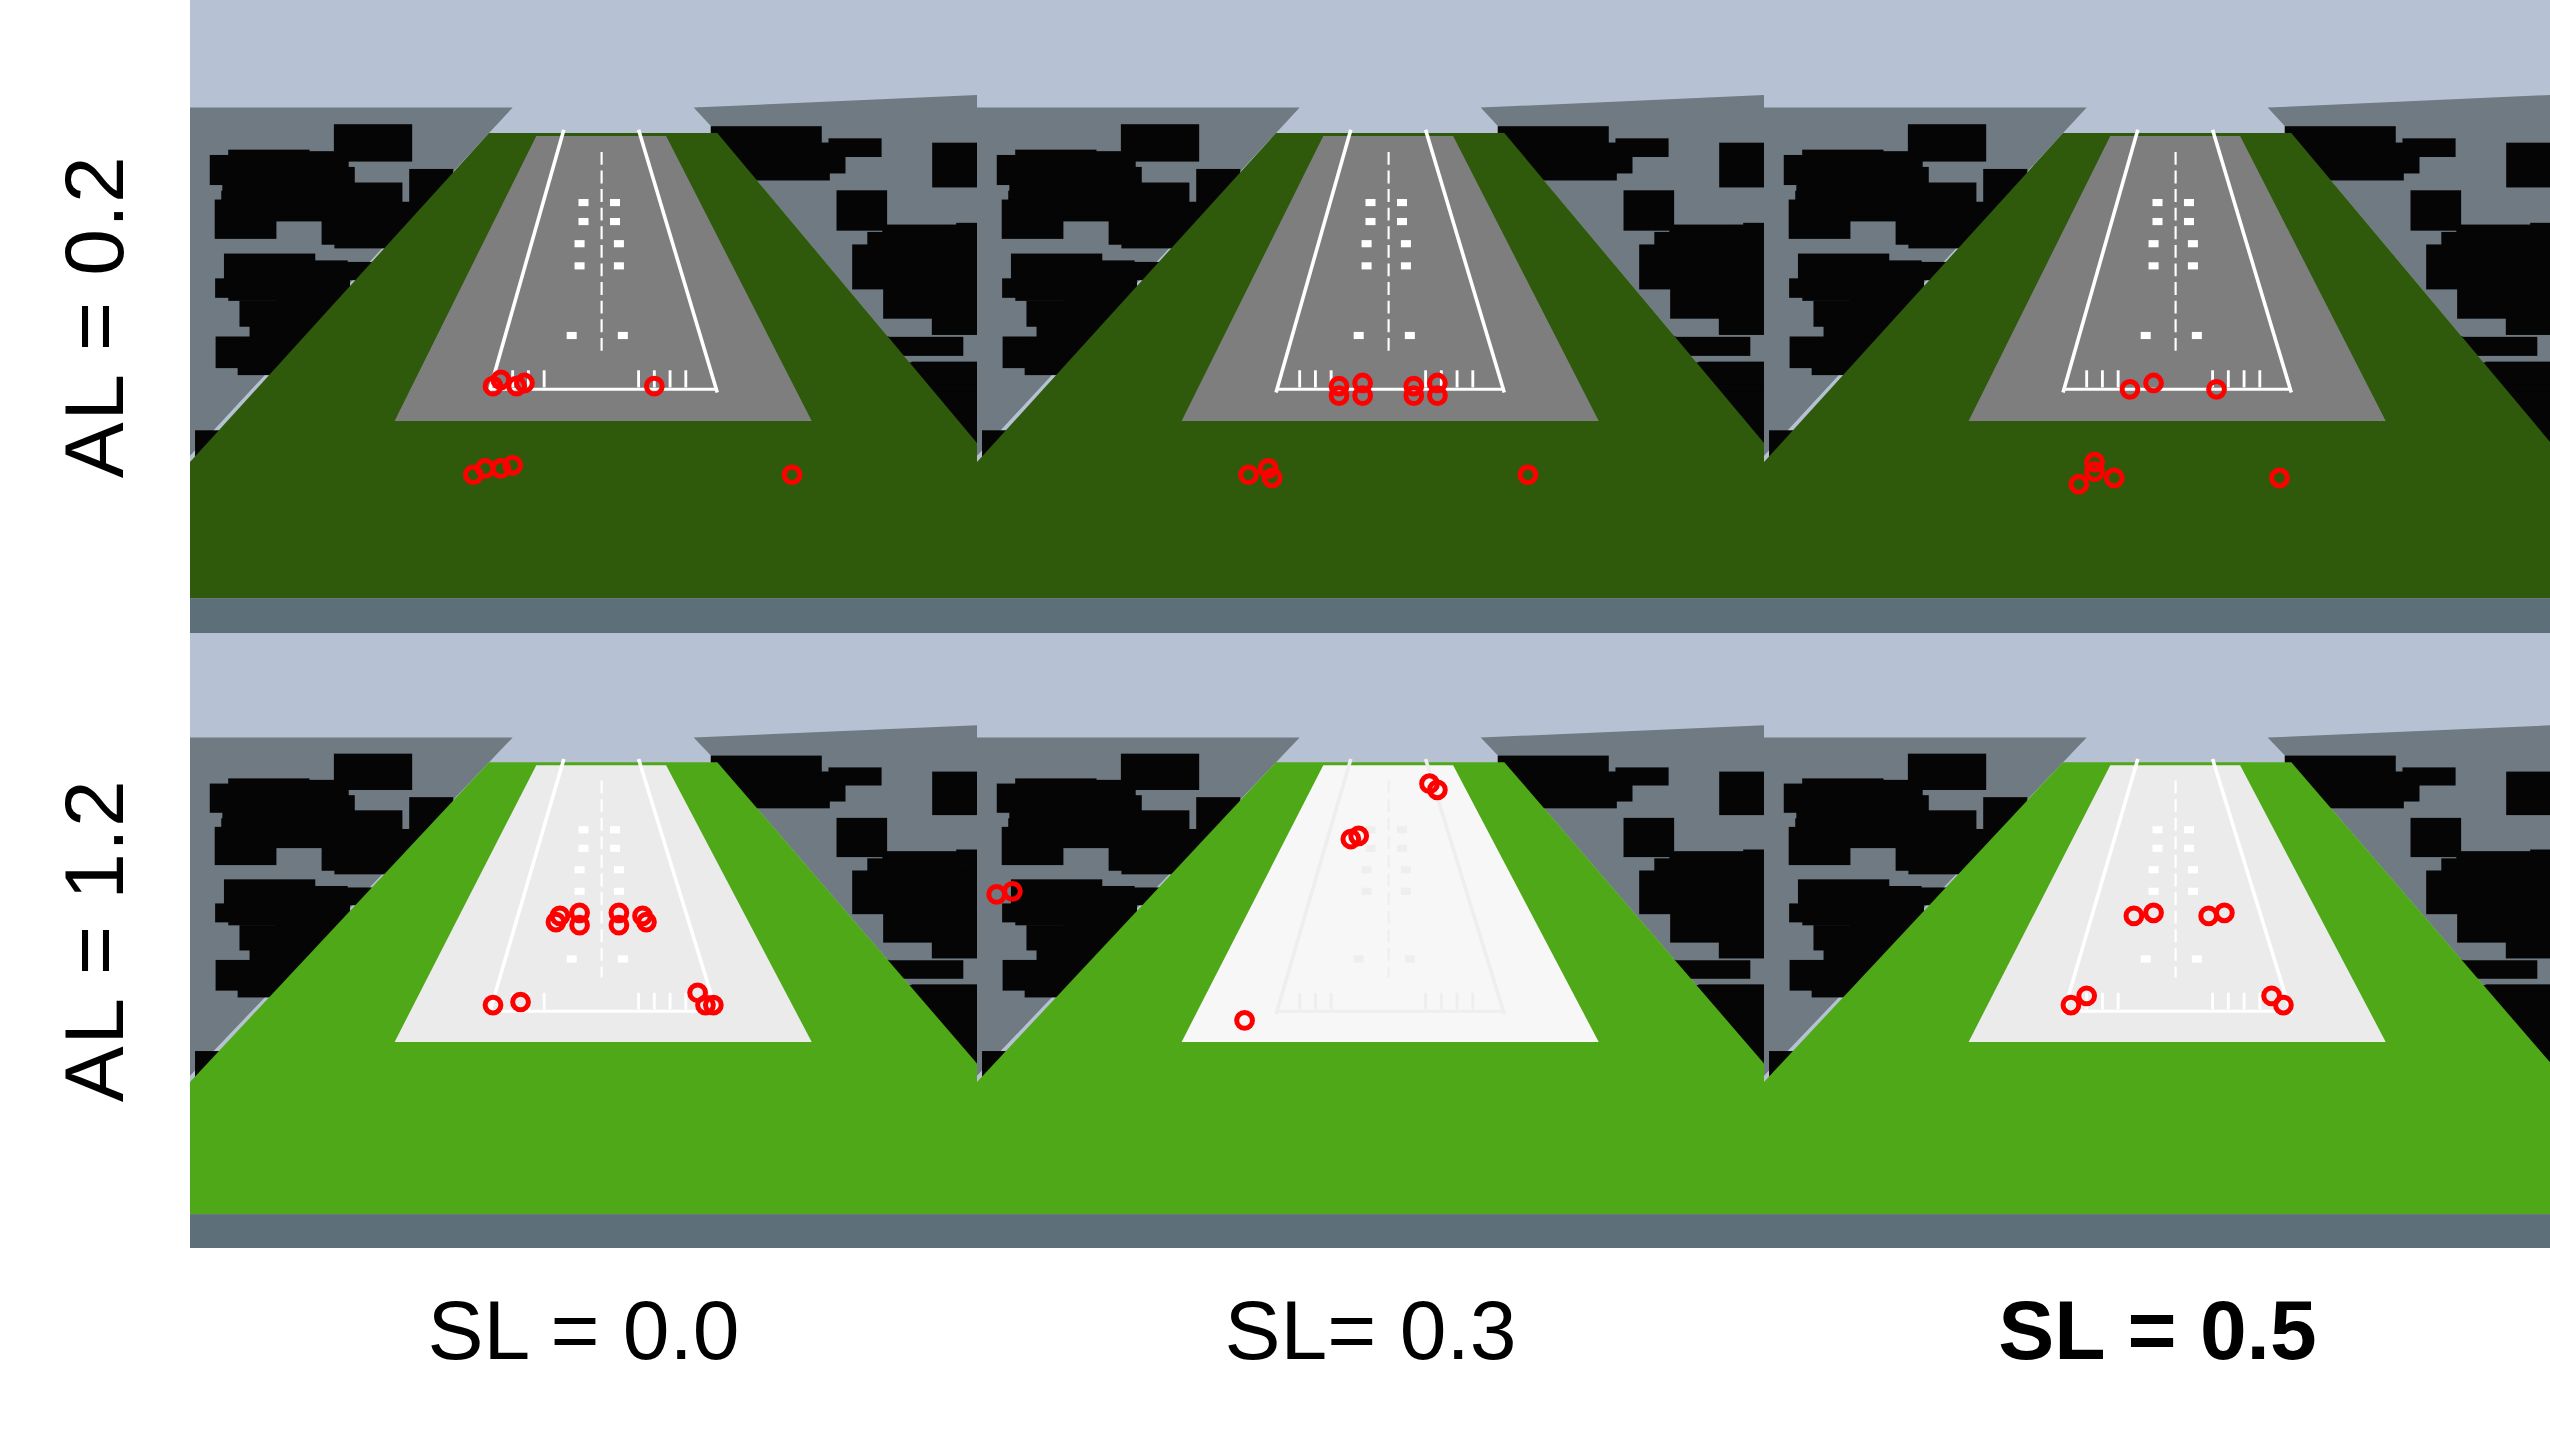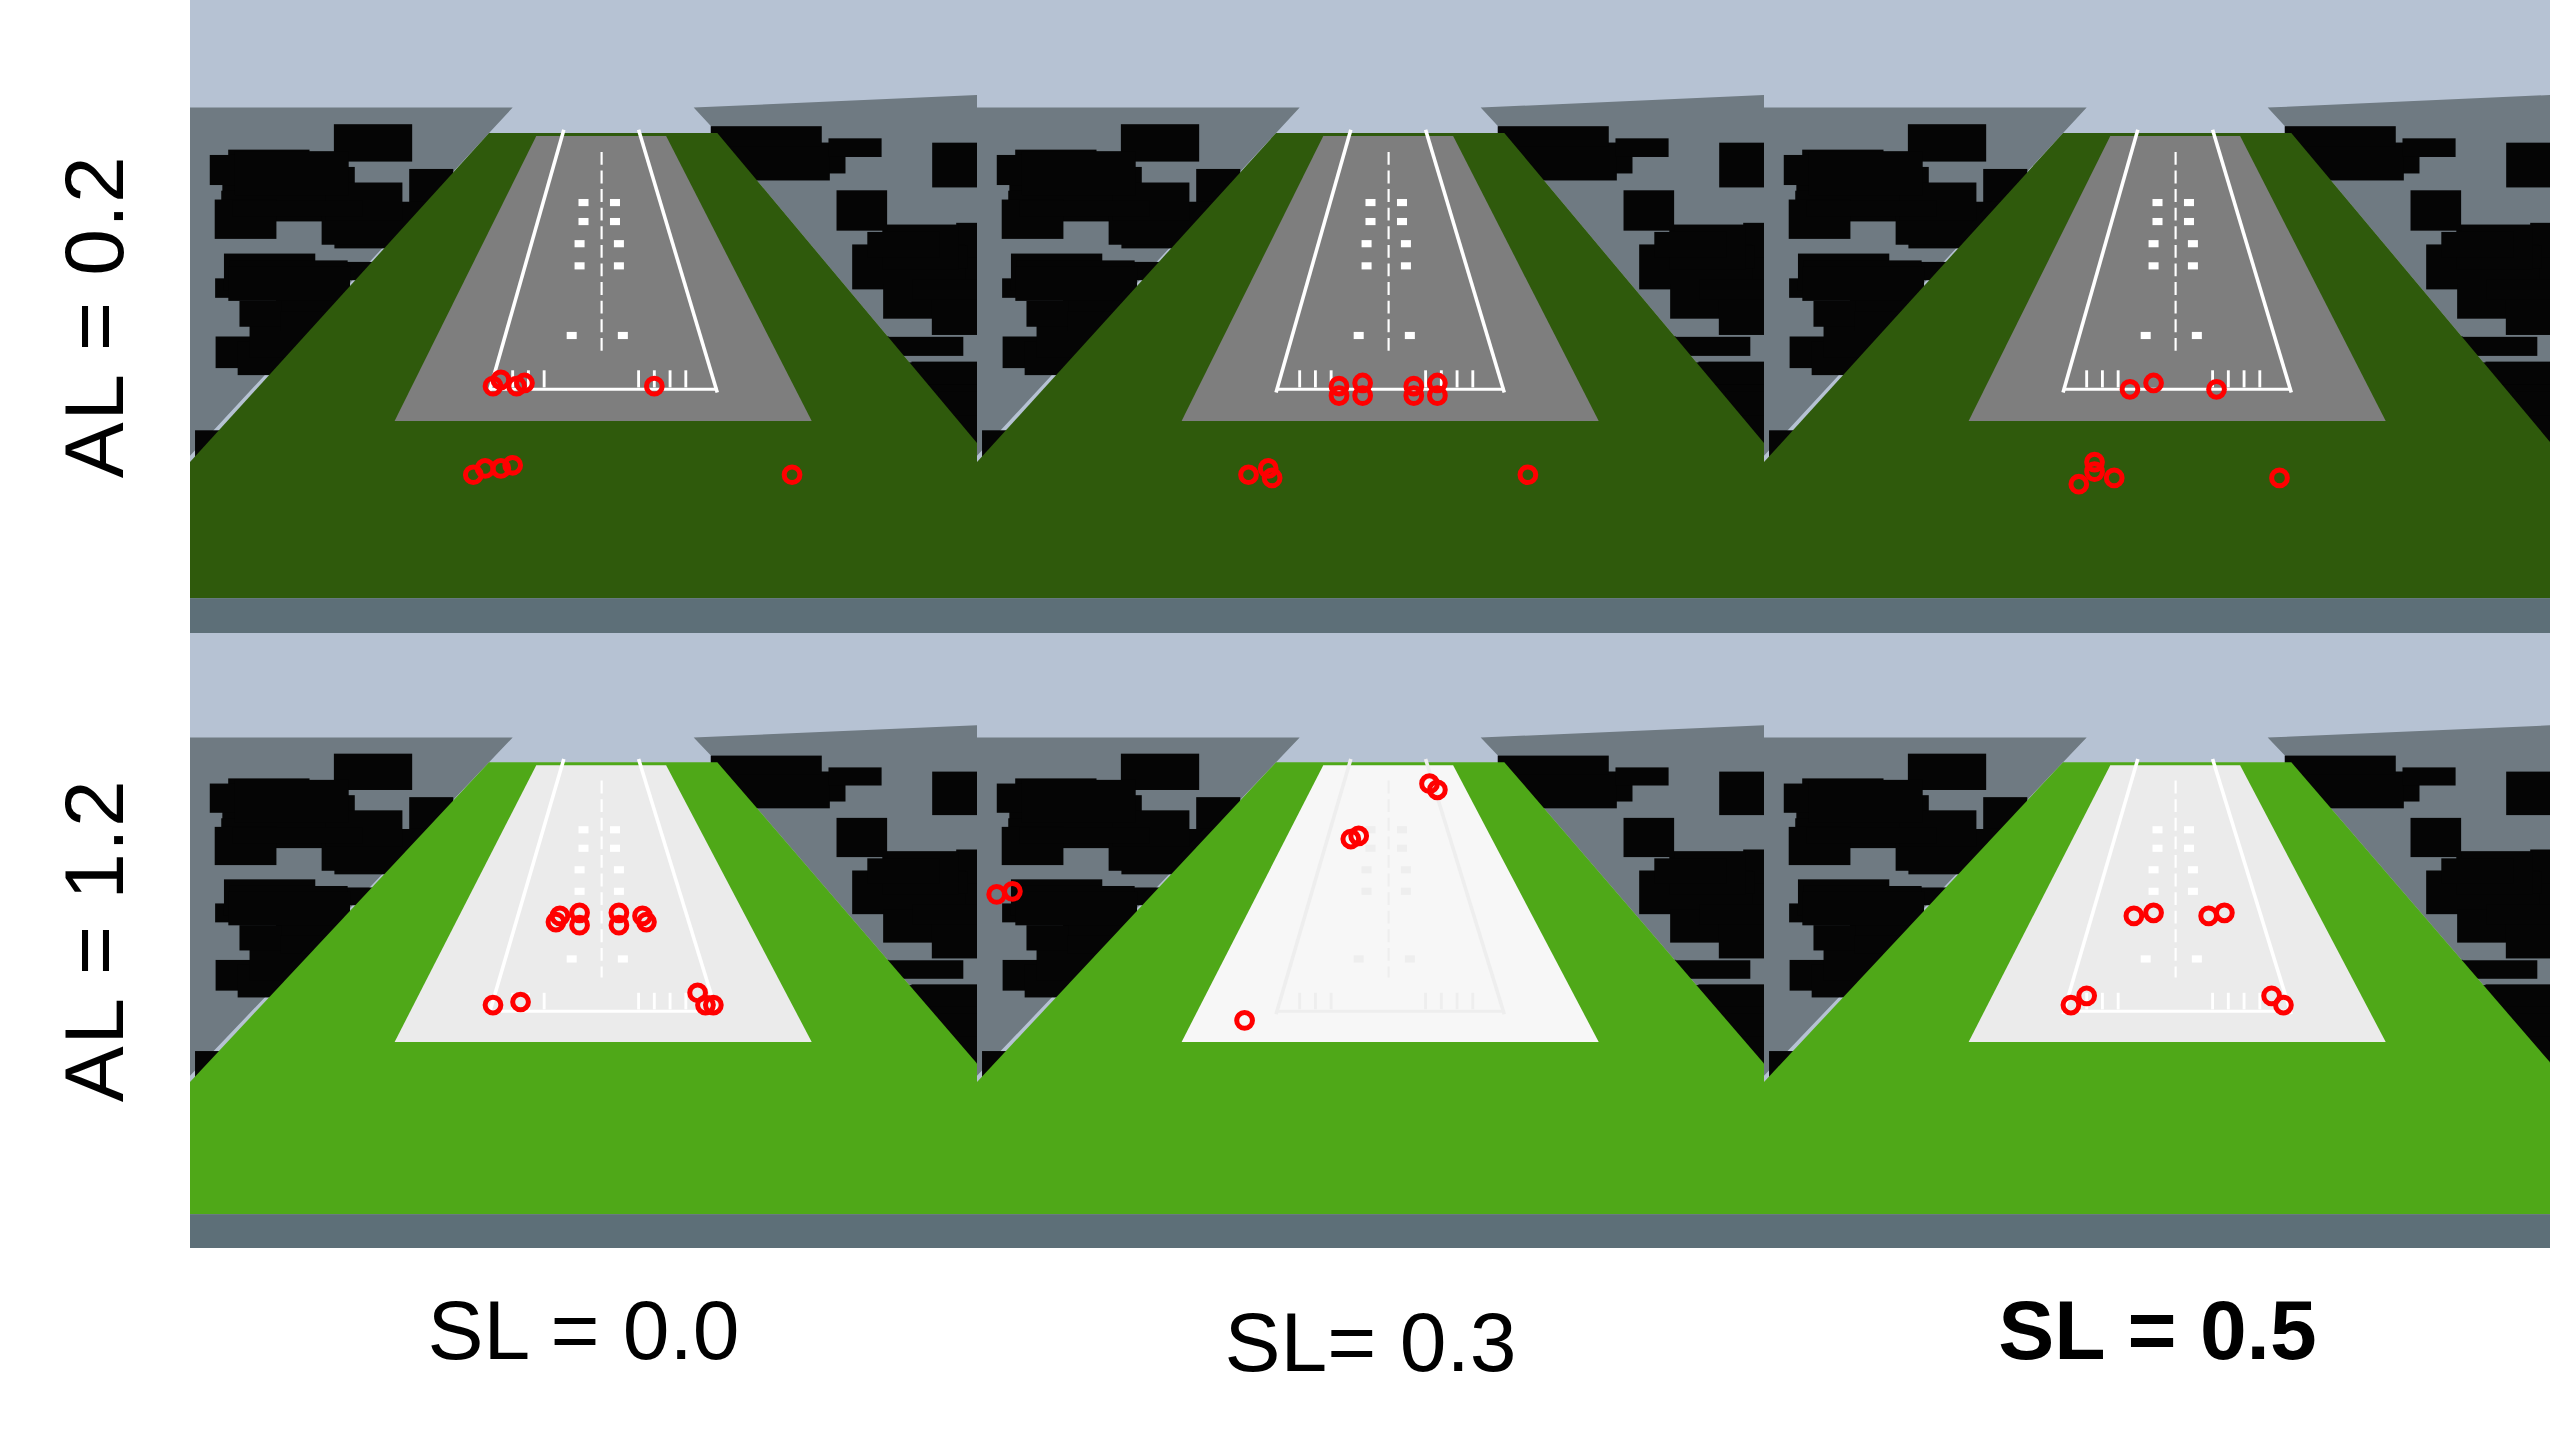--- a/index.html
+++ b/index.html
@@ -574,15 +574,15 @@
       <circle cx="621.4999999999999" cy="395.6" r="11" fill="none" stroke="#ff0000" stroke-width="7"></circle>
       <circle cx="643.5" cy="391.3" r="11" fill="none" stroke="#ff0000" stroke-width="7"></circle>
       <circle cx="429" cy="520.3" r="11" fill="none" stroke="#ff0000" stroke-width="7"></circle>
       <circle cx="451" cy="507.4" r="11" fill="none" stroke="#ff0000" stroke-width="7"></circle>
       <circle cx="709.5" cy="507.4" r="11" fill="none" stroke="#ff0000" stroke-width="7"></circle>
       <circle cx="726" cy="520.3" r="11" fill="none" stroke="#ff0000" stroke-width="7"></circle>
     </svg>
   </div>
 
 <div class="col-label" style="left:190px;width:787px;">SL = 0.0</div>
-<div class="col-label" style="left:977px;width:787px;margin-top:12px;">SL= 0.3</div>
+<div class="col-label" style="left:977px;width:787px;">SL= 0.3</div>
 <div class="col-label" style="left:1764px;width:787px;font-weight:bold;">SL = 0.5</div>
 
 
 </body></html>

